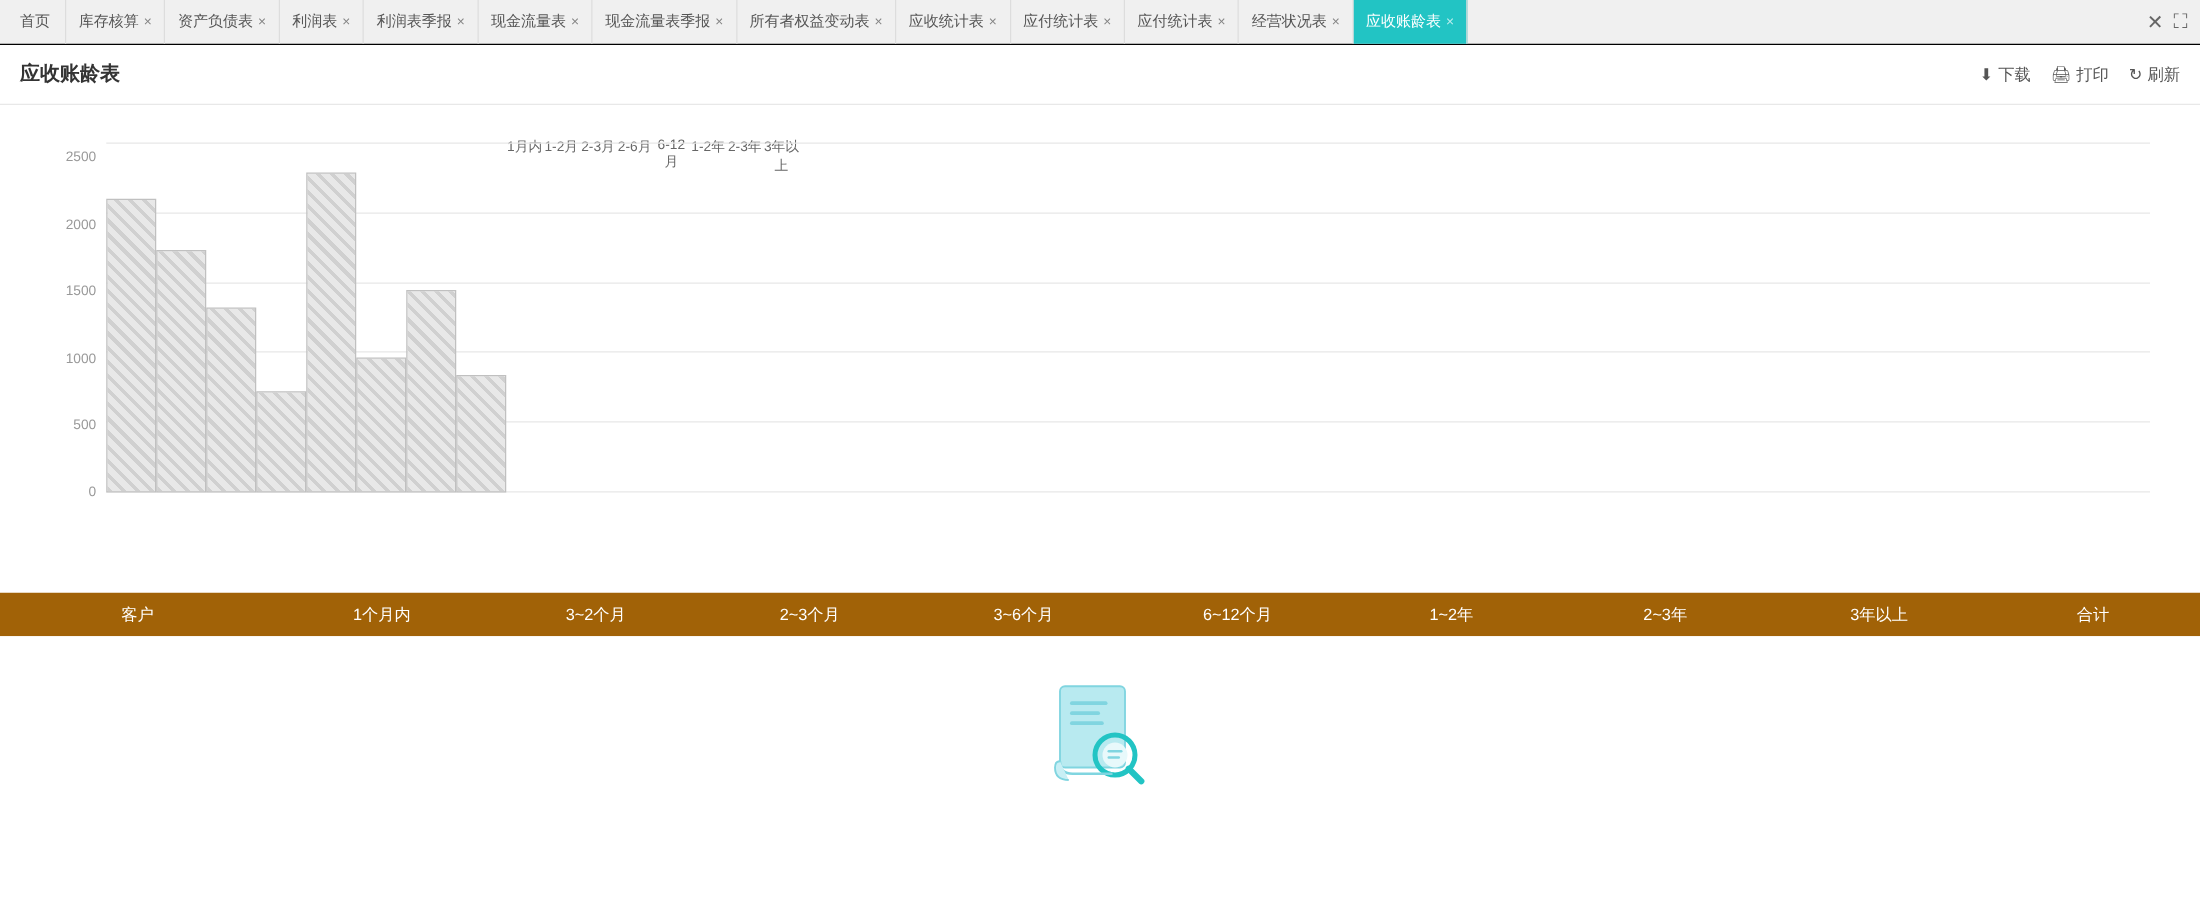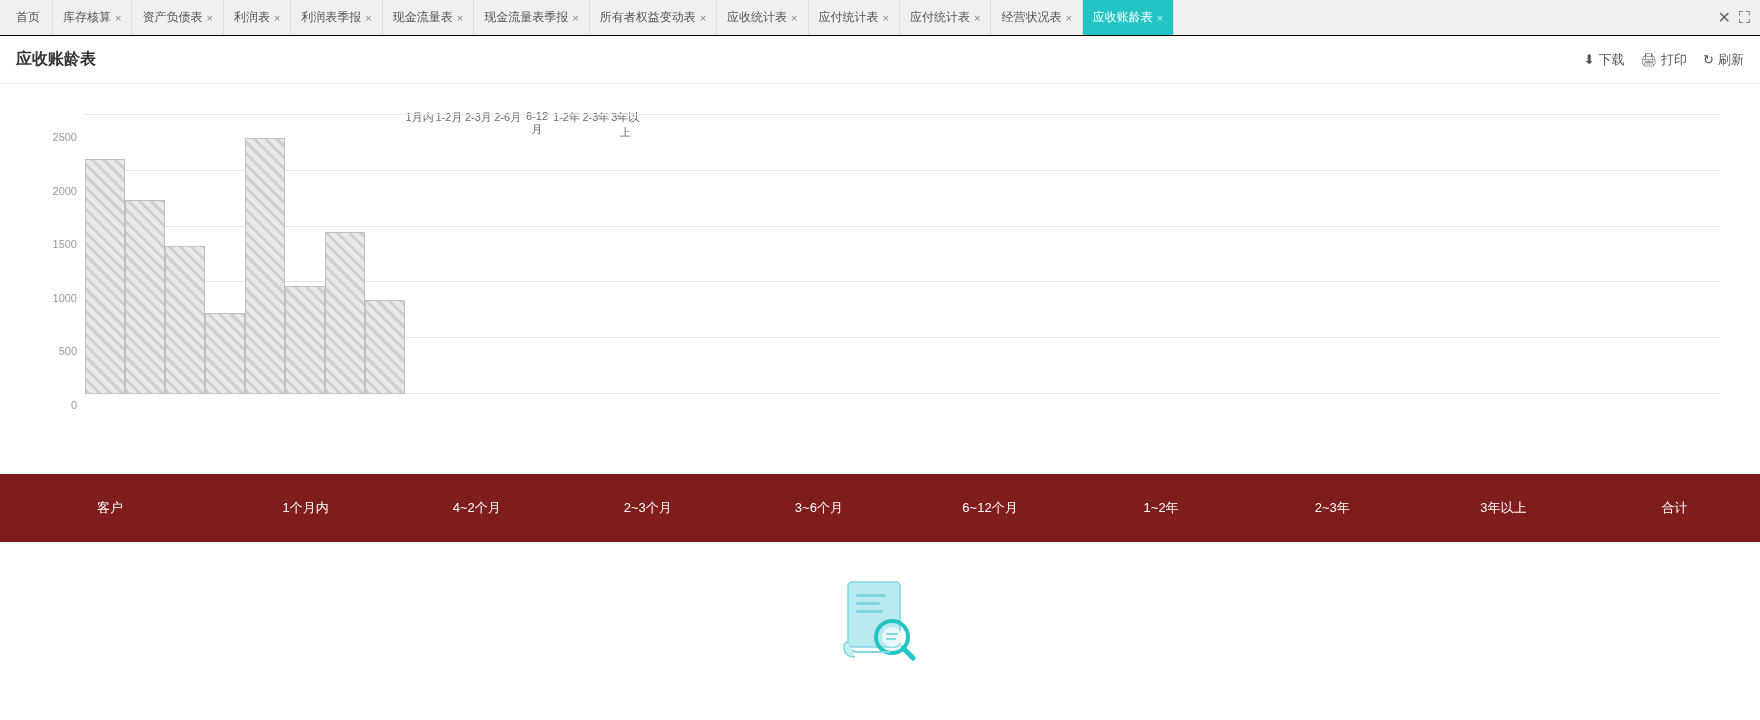--- a/index.html
+++ b/index.html
@@ -87,21 +87,21 @@
       position: relative;
     }
     .y-axis {
       display: flex;
       flex-direction: column;
       justify-content: space-between;
       align-items: flex-end;
       padding-right: 8px;
       width: 45px;
       height: 280px;
-      margin-top: 27px;
+      margin-top: 16px;
     }
     .y-label { font-size: 11px; color: #999; }
     .chart-plot {
       flex: 1;
       display: flex;
       flex-direction: row;
       position: relative;
     }
     .grid-lines {
       position: absolute;
@@ -152,23 +152,23 @@
     .x-label {
       flex: 1;
       text-align: center;
       font-size: 11px;
       color: #666;
     }
 
     
     .table-header {
       display: flex;
-      background: #7f1d1d;
+      background: #a16207;
       color: #fff;
-      height: 68px;
+      height: 35px;
       align-items: center;
       flex-shrink: 0;
     }
     .th-cell {
       text-align: center;
       font-size: 13px;
       font-weight: normal;
     }
     .th-customer { flex: 0 0 220px; }
     .th-col { flex: 1; }
@@ -321,21 +321,21 @@
             <span class="x-label">2-3年</span>
             <span class="x-label">3年以上</span>
           </div>
       </div>
     </div>
   </div>
 
   <div class="table-header" id="table-header-container">
       <div class="th-cell th-customer">客户</div>
       <div class="th-cell th-col">1个月内</div>
-      <div class="th-cell th-col">4~2个月</div>
+      <div class="th-cell th-col">3~2个月</div>
       <div class="th-cell th-col">2~3个月</div>
       <div class="th-cell th-col">3~6个月</div>
       <div class="th-cell th-col">6~12个月</div>
       <div class="th-cell th-col">1~2年</div>
       <div class="th-cell th-col">2~3年</div>
       <div class="th-cell th-col">3年以上</div>
       <div class="th-cell th-col">合计</div>
     </div>
 
   <div class="empty-area">

